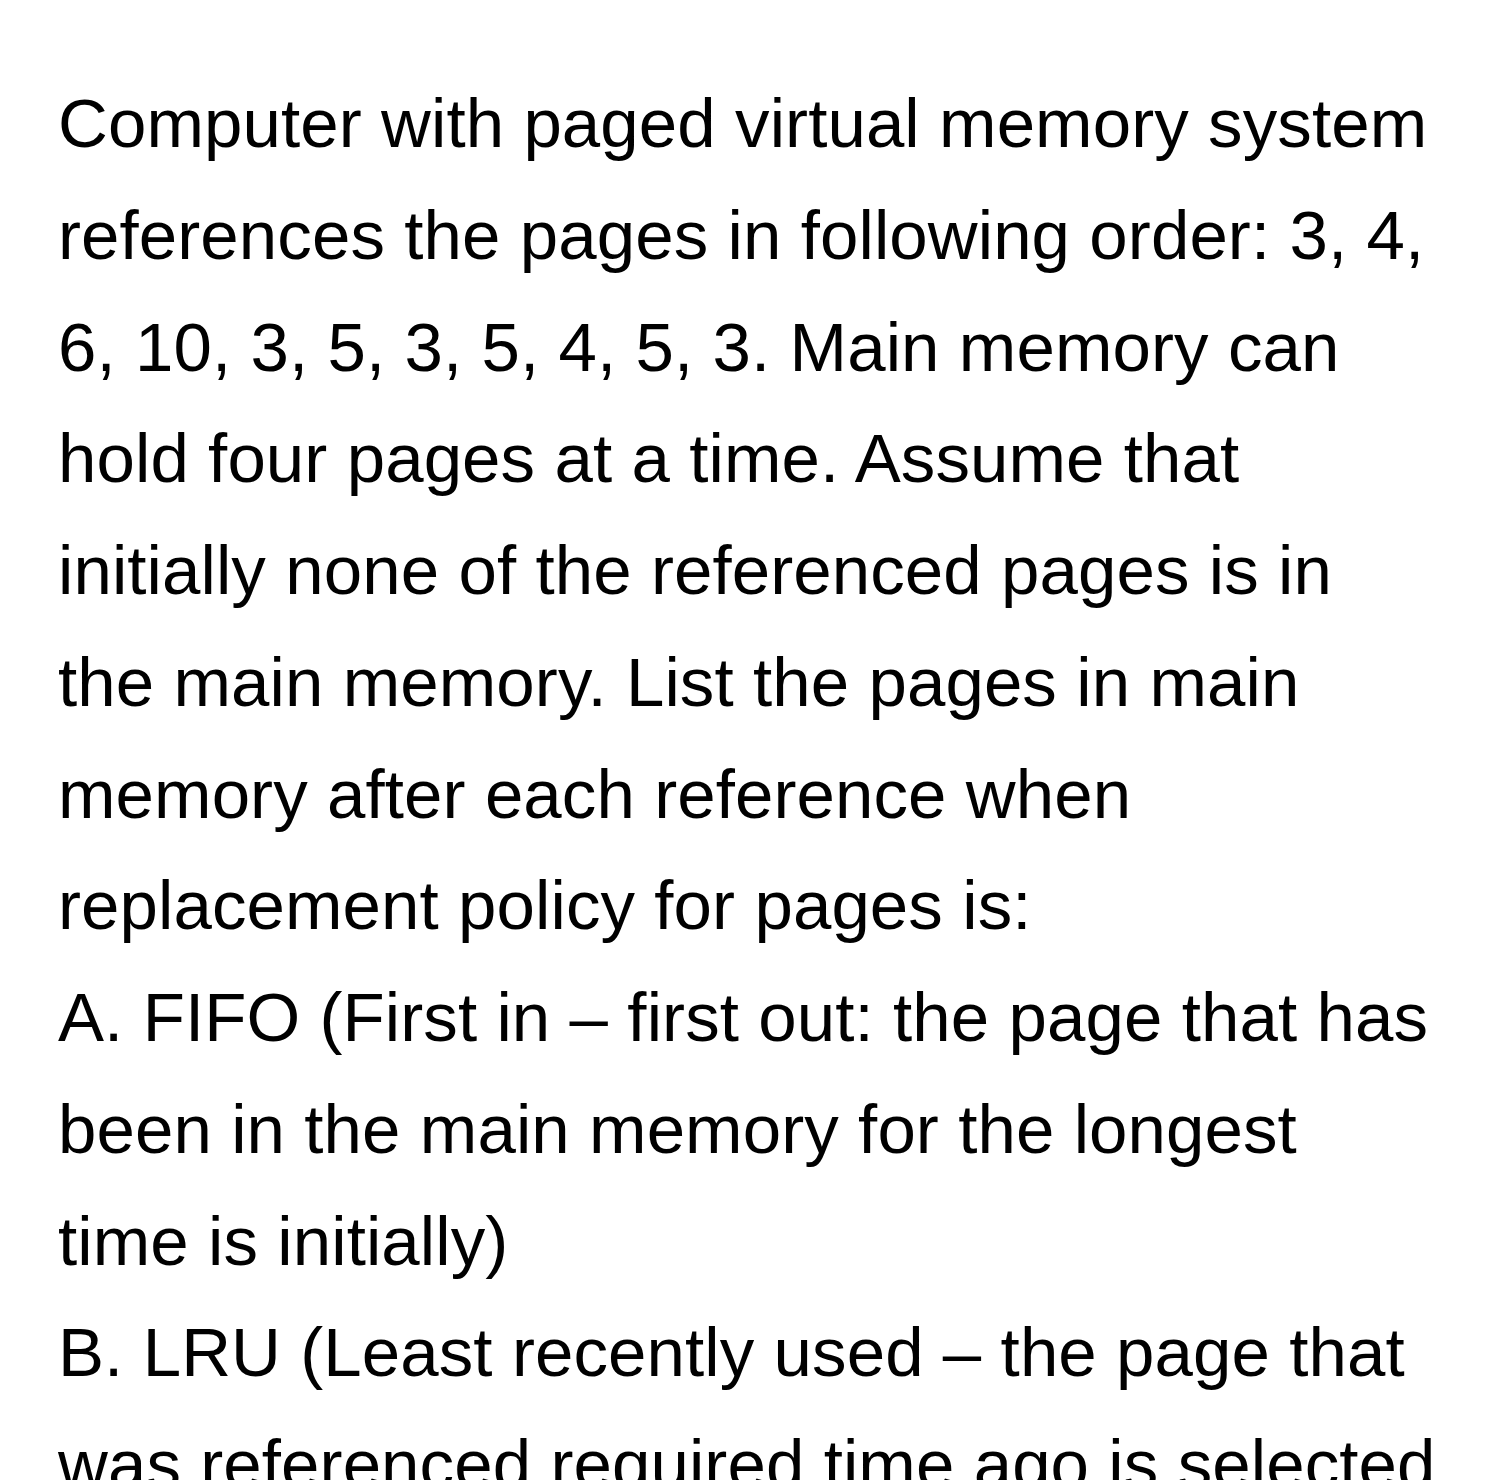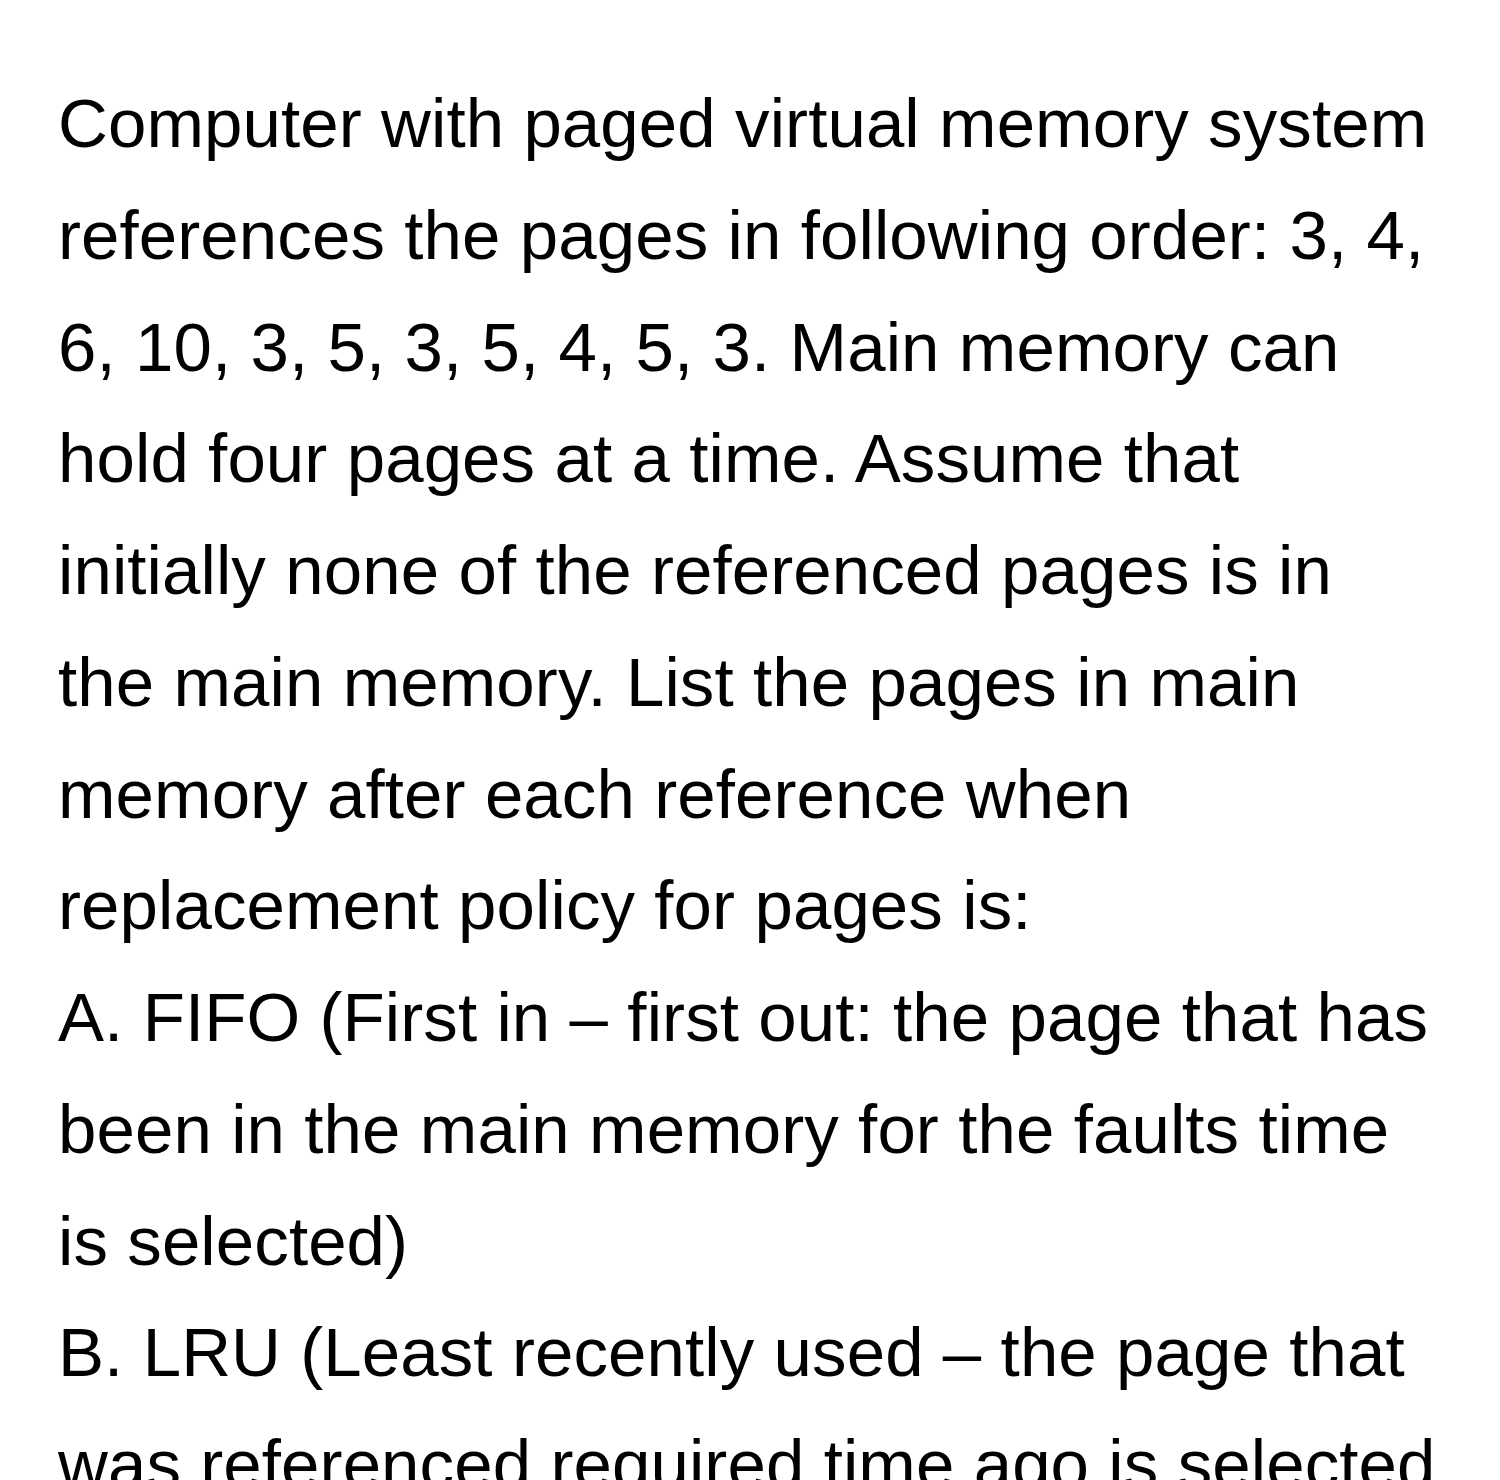--- a/index.html
+++ b/index.html
@@ -23,15 +23,15 @@
     }
     .block {
       display: block;
     }
   </style>
 </head>
 <body>
 
 <div class="paragraph">
   <span class="block">Computer with paged virtual memory system references the pages in following order: 3, 4, 6, 10, 3, 5, 3, 5, 4, 5, 3. Main memory can hold four pages at a time. Assume that initially none of the referenced pages is in the main memory. List the pages in main memory after each reference when replacement policy for pages is:</span>
-  <span class="block">A. FIFO (First in – first out: the page that has been in the main memory for the faults time is selected)</span>
+  <span class="block">A. FIFO (First in – first out: the page that has been in the main memory for the longest time is initially)</span>
   <span class="block">B. LRU (Least recently used – the page that was referenced required time ago is selected for replacement)</span>
 </div>
 
 </body></html>

